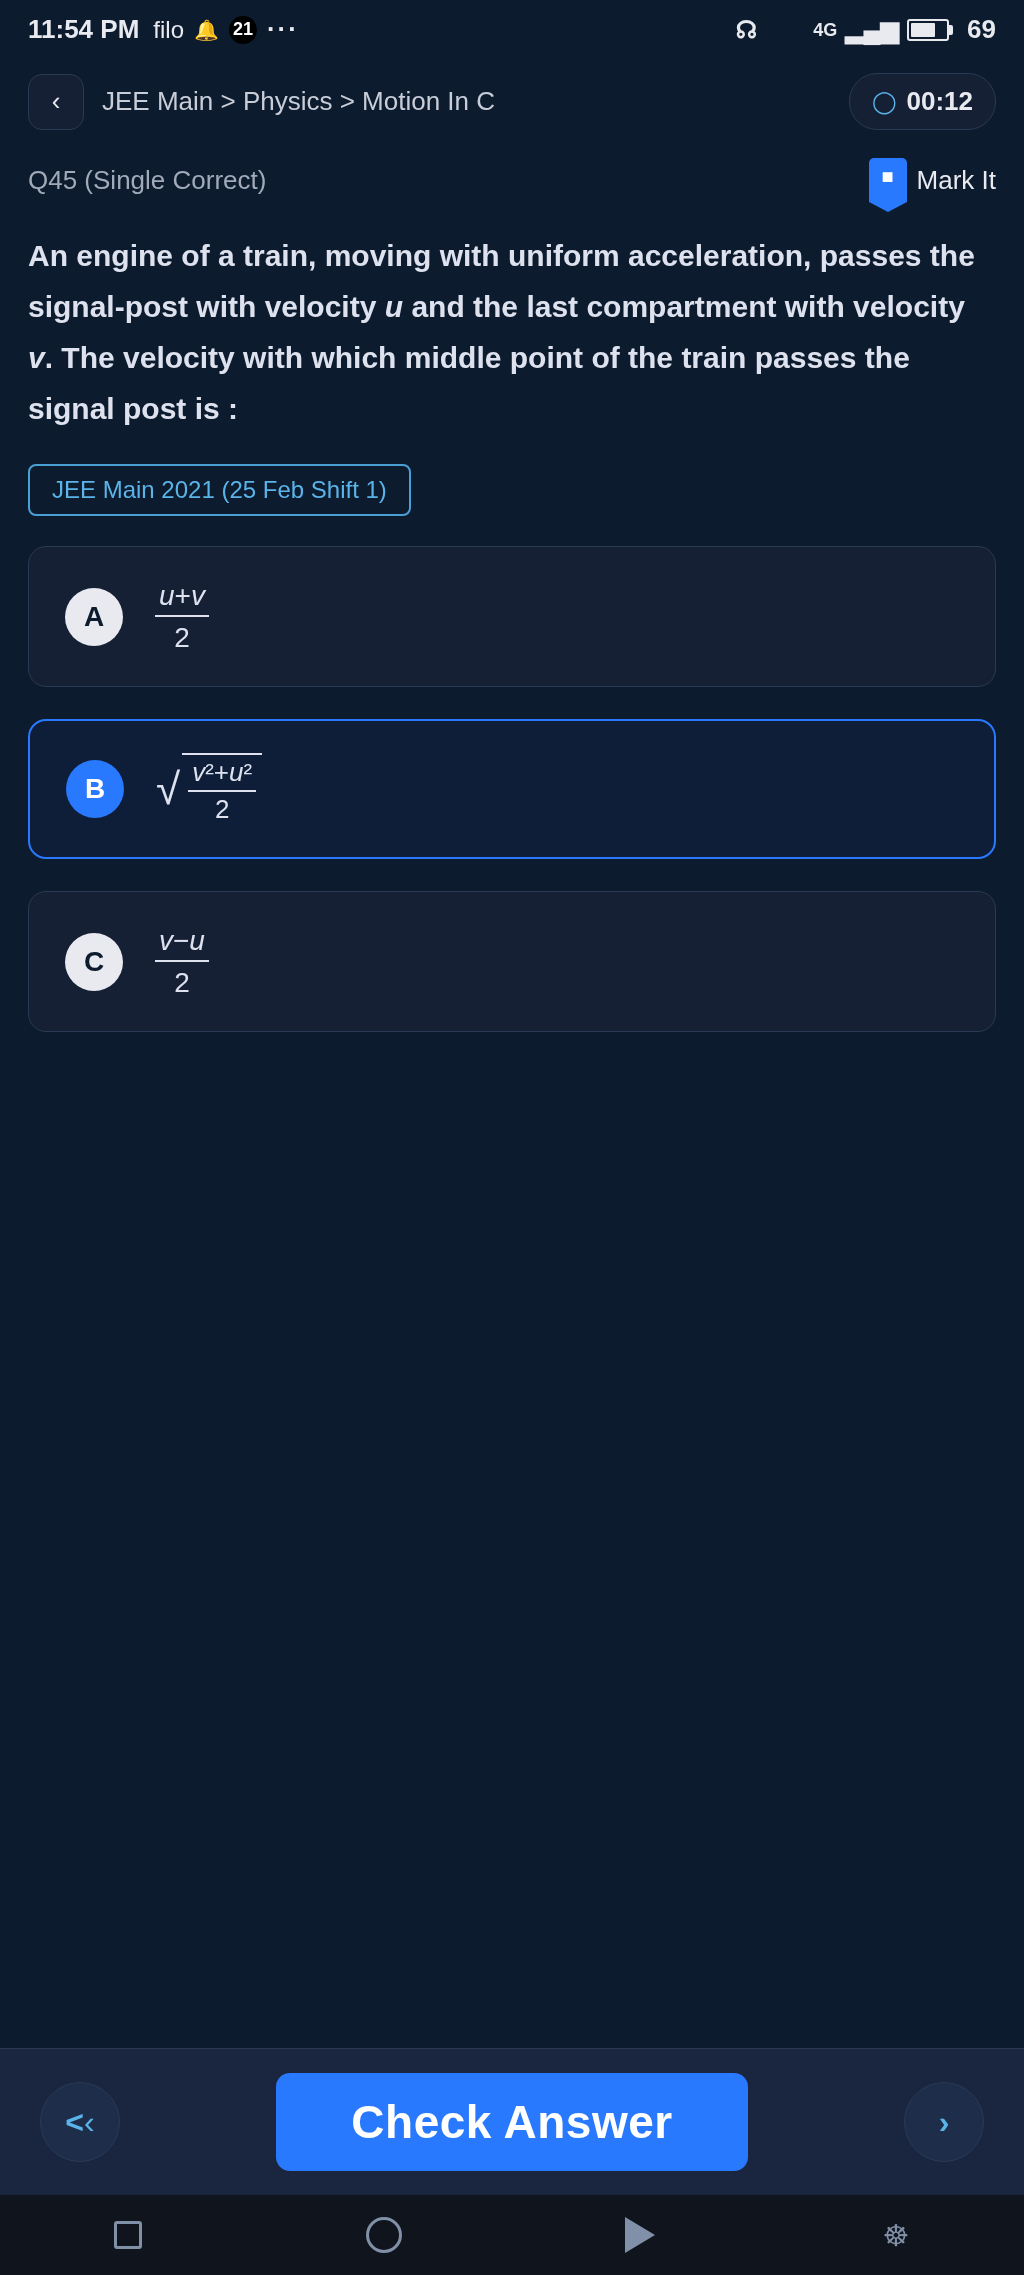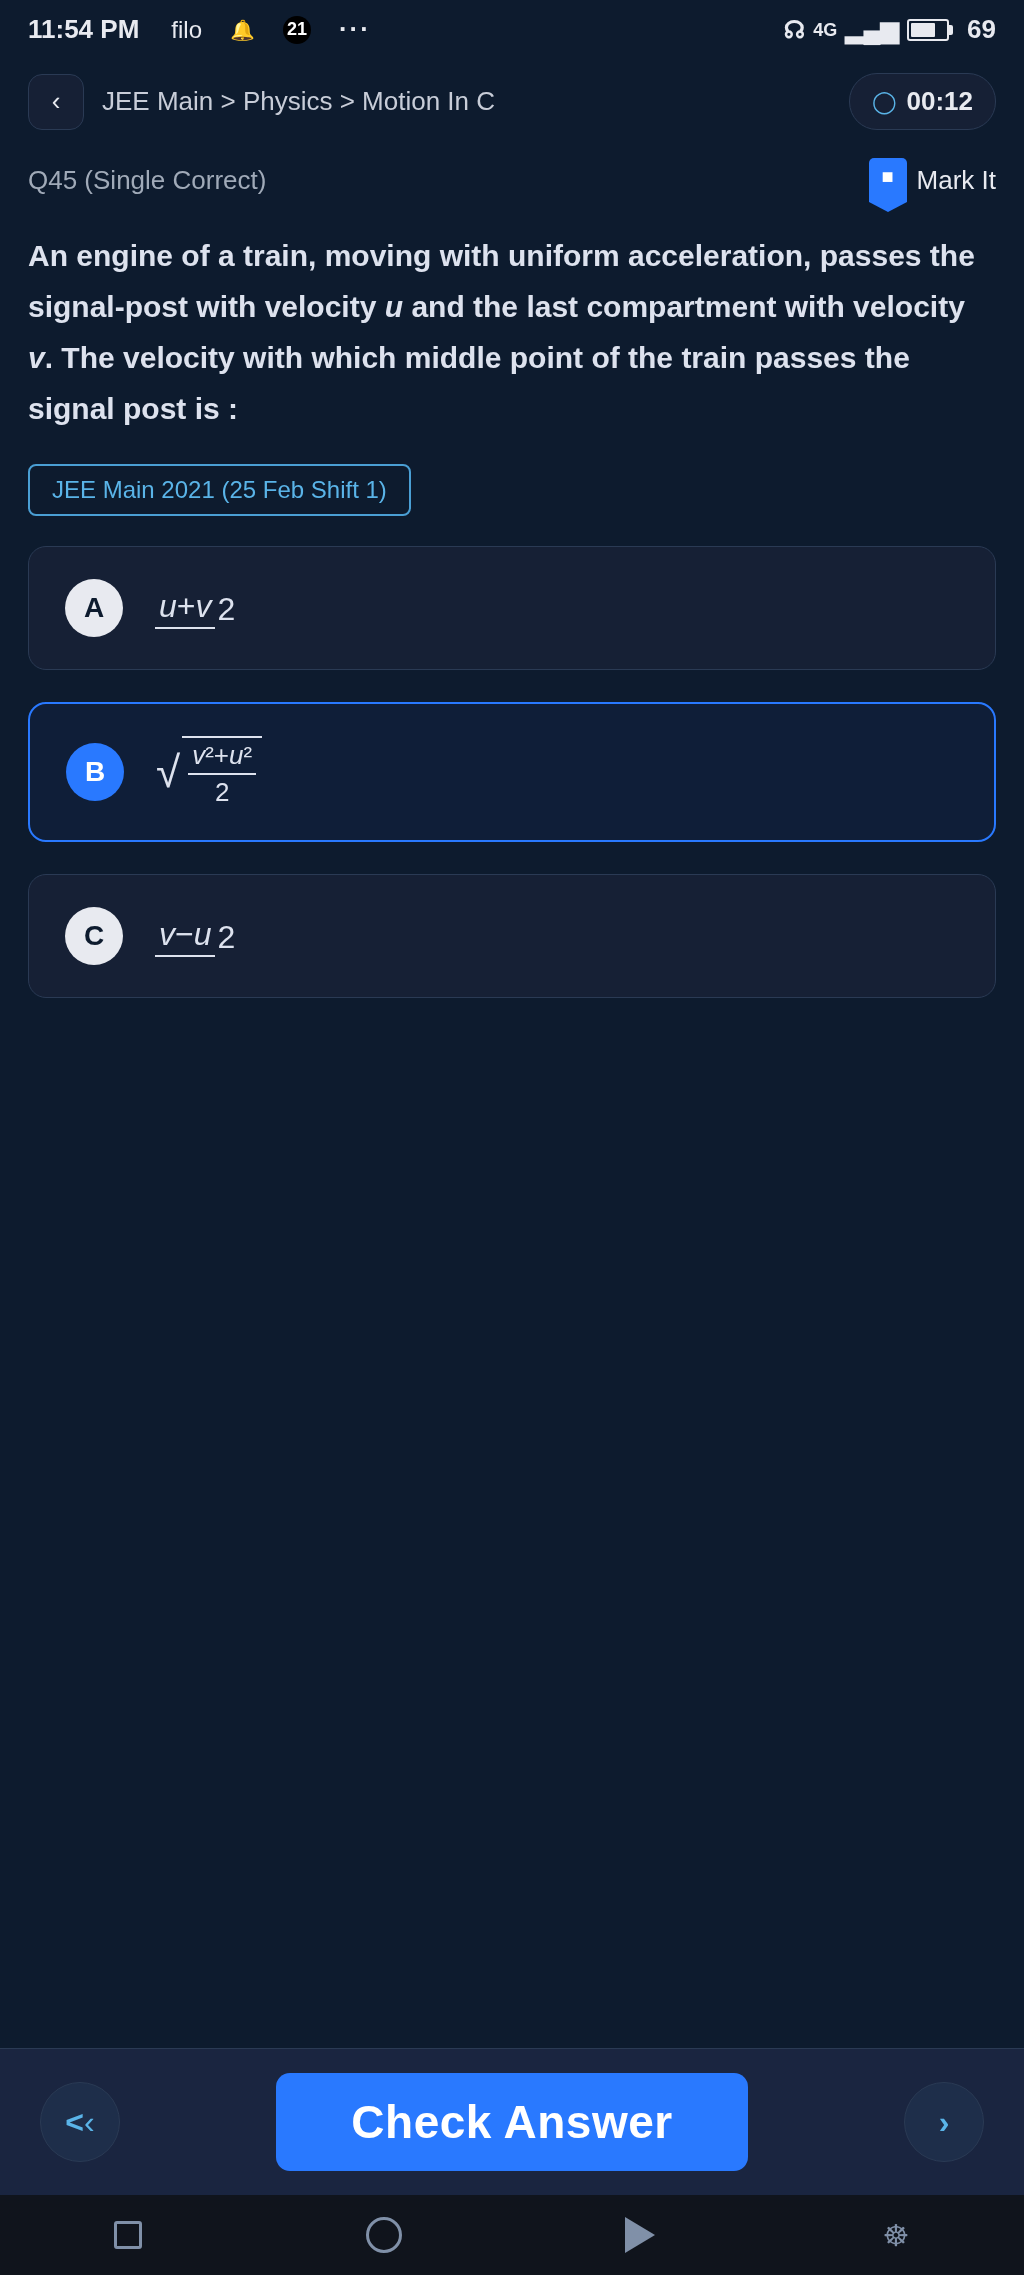--- a/index.html
+++ b/index.html
@@ -17,27 +17,28 @@
     .status-bar {
       display: flex;
       justify-content: space-between;
       align-items: center;
       padding: 14px 28px 10px 28px;
       background: #0d1b2e;
       font-size: 26px;
       font-weight: 600;
       color: #e8eaf0;
     }
-    .status-left { display: flex; align-items: center; gap: 28px; }
+    .status-left { display: flex; align-items: center; gap: 10px; }
     .status-right { display: flex; align-items: center; gap: 8px; font-size: 24px; }
     .status-4g {
       font-size: 18px;
       font-weight: 700;
       color: #e8eaf0;
       line-height: 1;
+      margin-left: 48px;
     }
     .battery-icon {
       border: 2px solid #e8eaf0;
       border-radius: 3px;
       width: 42px;
       height: 22px;
       position: relative;
       display: inline-flex;
       align-items: center;
       padding: 2px;
@@ -233,25 +234,25 @@
     }
     .option-content {
       font-size: 30px;
       color: #dde2ee;
       flex: 1;
     }
 
     
     .fraction {
       display: inline-flex;
-      flex-direction: row;
+      flex-direction: column;
       align-items: center;
       vertical-align: middle;
       gap: 2px;
-      font-size: 32px;
+      font-size: 28px;
       line-height: 1.2;
     }
     .fraction .numerator {
       border-bottom: 2px solid #dde2ee;
       padding-bottom: 2px;
       padding-left: 4px;
       padding-right: 4px;
       text-align: center;
       white-space: nowrap;
     }

